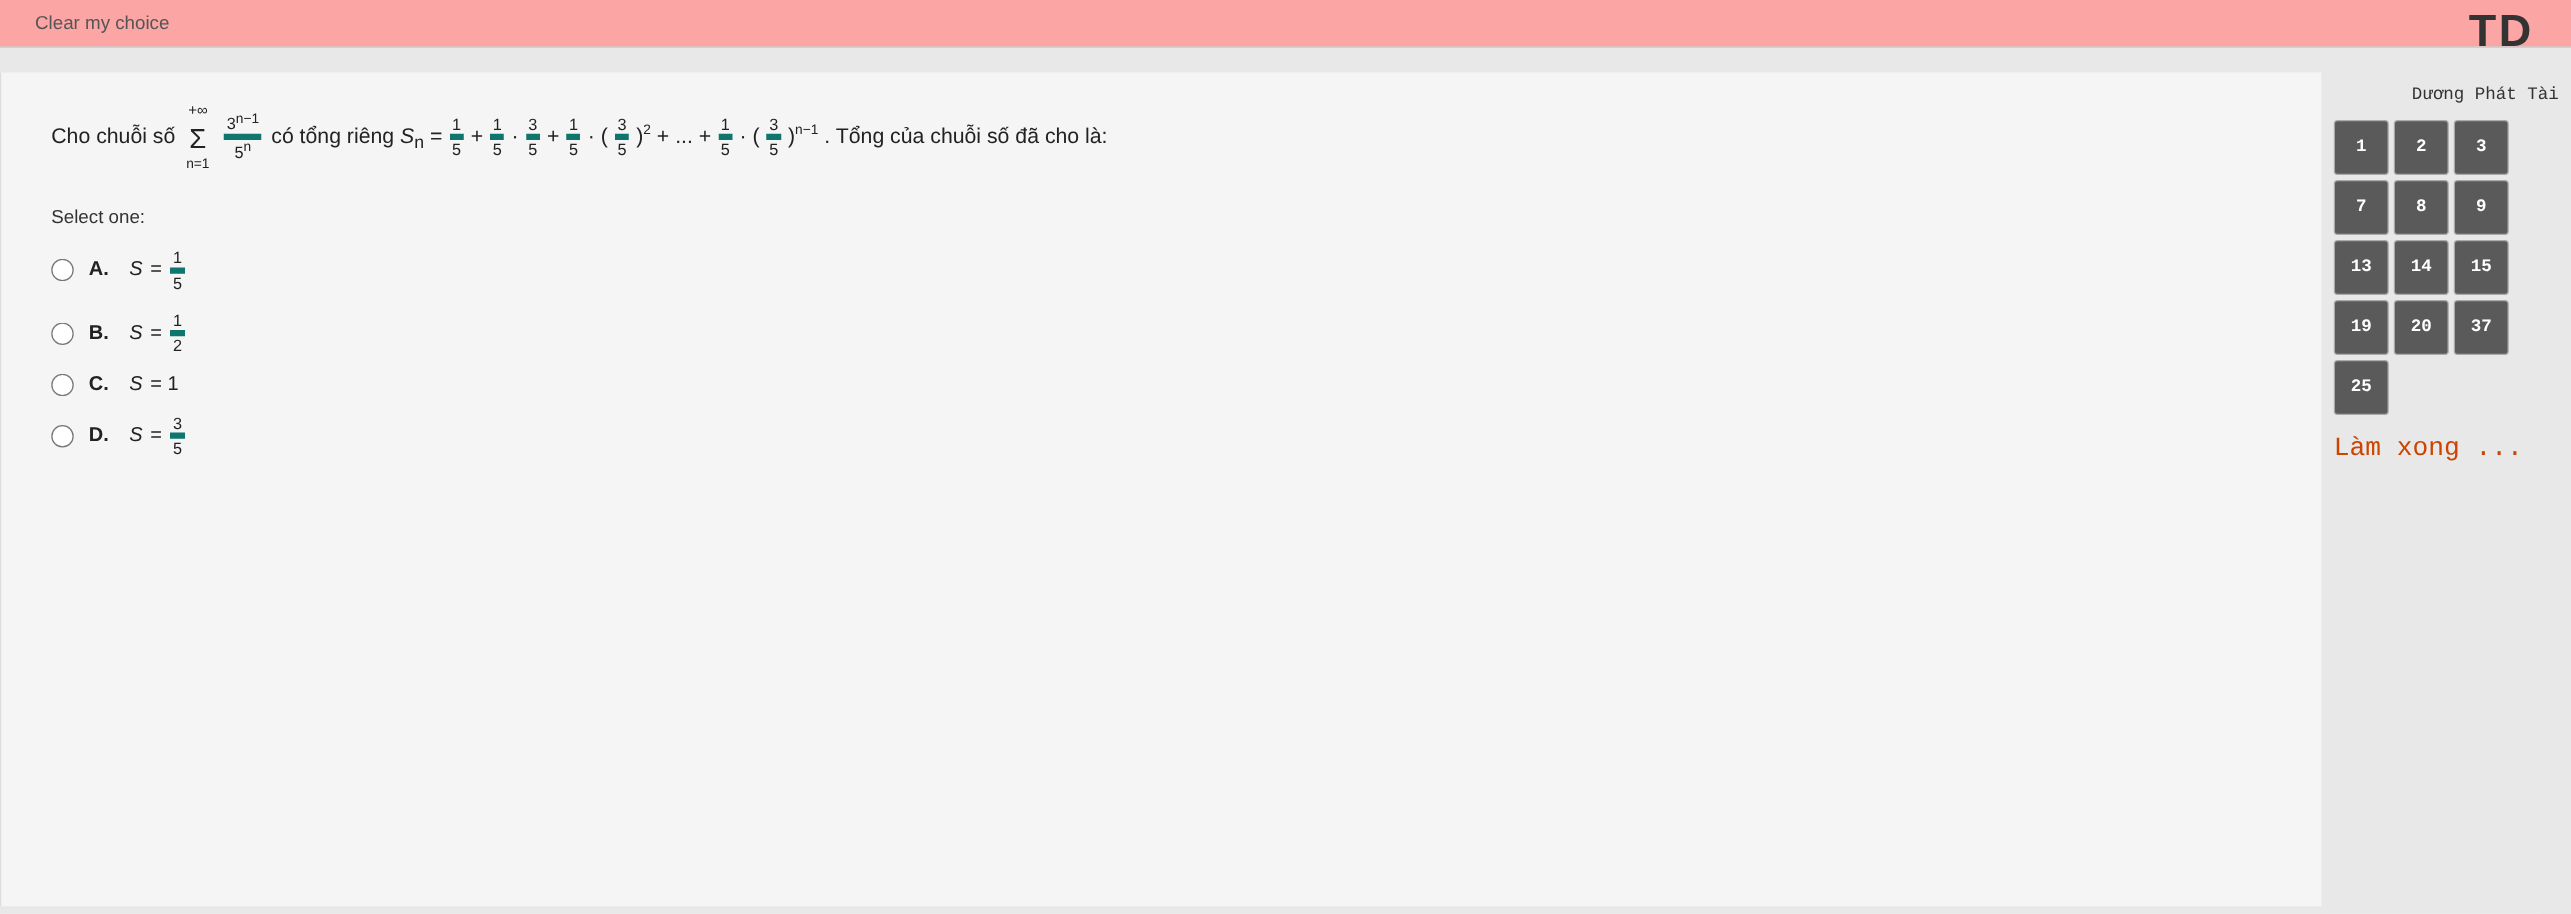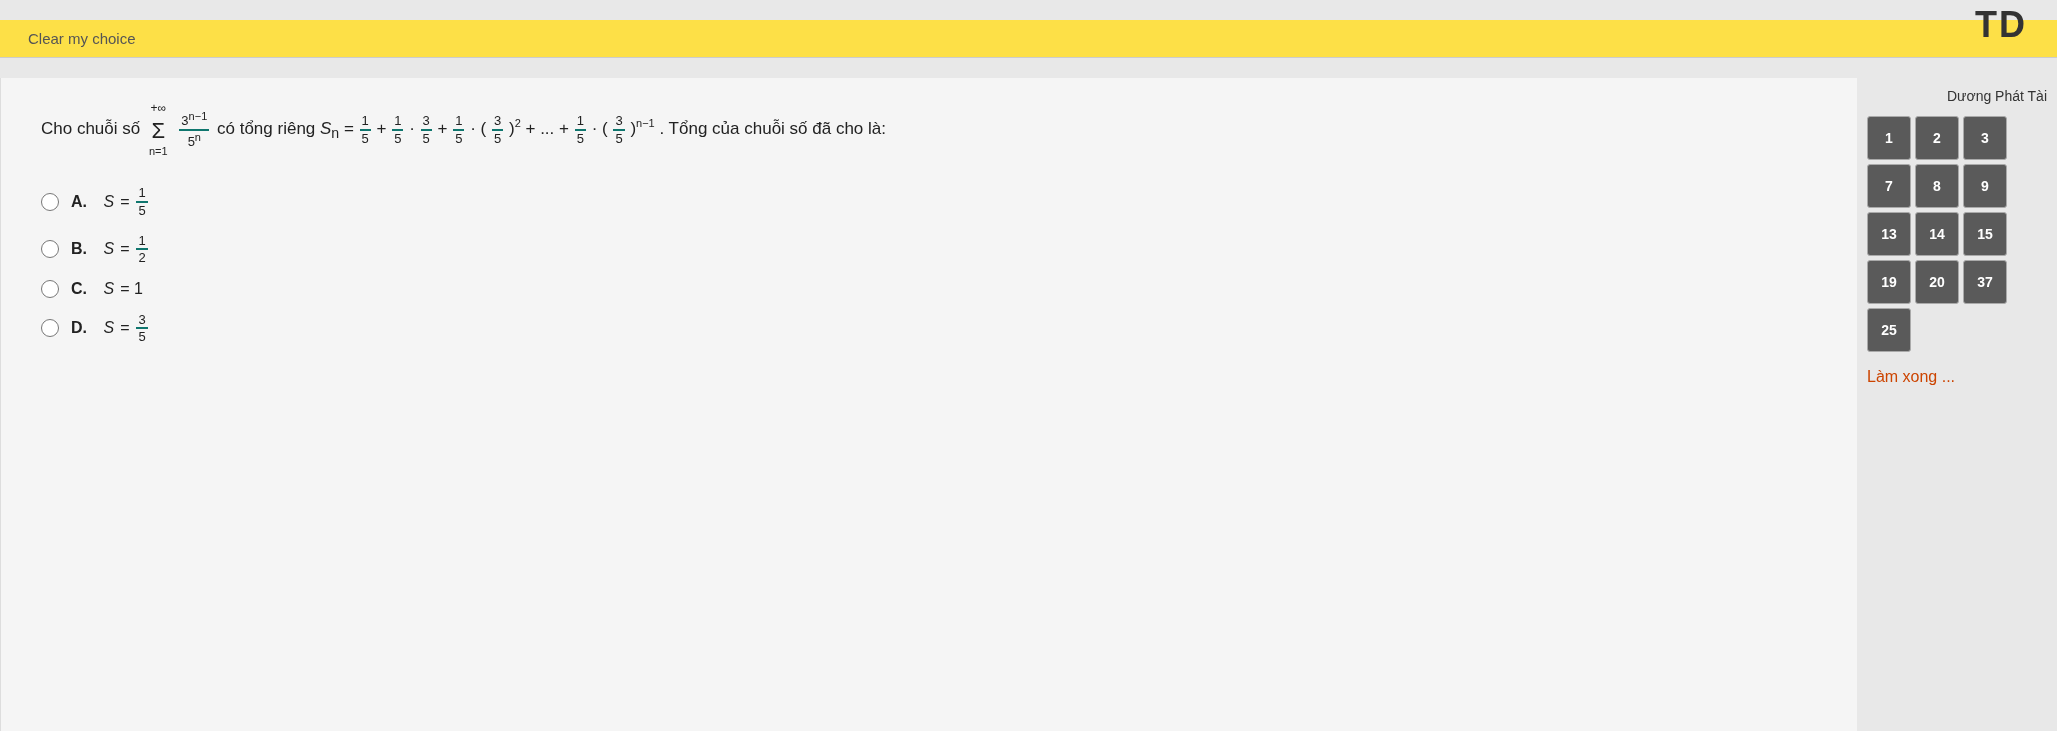--- a/index.html
+++ b/index.html
@@ -5,26 +5,25 @@
     * { box-sizing: border-box; margin: 0; padding: 0; }
     body {
       font-family: Arial, sans-serif;
       background: #e8e8e8;
       min-height: 731px;
       position: relative;
       overflow: hidden;
     }
 
     .top-bar {
-      background: #fde047;
+      background: #fca5a5;
       padding: 6px 20px;
       display: flex;
       align-items: center;
       border-bottom: 1px solid #ccc;
-      margin-top: 20px;
     }
 
     .clear-choice-btn {
       color: #555;
       font-size: 15px;
       cursor: pointer;
       background: none;
       border: none;
       padding: 4px 8px;
     }
@@ -152,40 +151,41 @@
     .frac {
       display: inline-flex;
       flex-direction: column;
       align-items: center;
       vertical-align: middle;
       margin: 0 1px;
       font-size: 14px;
       line-height: 1.2;
     }
     .frac .num {
-      border-bottom: 2px solid #0f766e;
+      border-bottom: 5px solid #0f766e;
       padding: 0 2px;
       text-align: center;
       font-size: 13px;
     }
     .frac .den {
       padding: 0 2px;
       text-align: right;
       font-size: 13px;
     }
 
     .math-inline {
       font-style: italic;
     }
 
     
     .right-panel {
       width: 200px;
       padding: 10px 10px;
       flex-shrink: 0;
+      font-family: Liberation Mono, monospace;
     }
 
     .user-name {
       text-align: right;
       font-size: 14px;
       color: #333;
       margin-bottom: 12px;
       font-weight: 500;
     }
 
@@ -206,21 +206,21 @@
       font-size: 14px;
       font-weight: bold;
       display: flex;
       align-items: center;
       justify-content: center;
       cursor: pointer;
     }
 
     .lam-xong {
       color: #cc4400;
-      font-size: 16px;
+      font-size: 21px;
       cursor: pointer;
       margin-top: 6px;
       text-decoration: none;
     }
 
     sup {
       font-size: 11px;
       vertical-align: super;
     }
 
@@ -307,20 +307,21 @@
       <span>·</span>
       <span style="vertical-align: middle;">(
         <span class="frac">
           <span class="num">3</span>
             <span class="den">5</span>
         </span>
       )<sup>n−1</sup></span>
       <span> . Tổng của chuỗi số đã cho là:</span>
     </div>
 
+    <div class="select-one-label">Select one:</div>
 
     <ul class="options-list">
 
       <li class="option-item">
         <input type="radio" name="answer" style="">
         <span class="option-label">
           <strong>A.</strong>
           &nbsp; <span class="math-inline">S</span> =
           <span class="frac">
             <span class="num">1</span>

